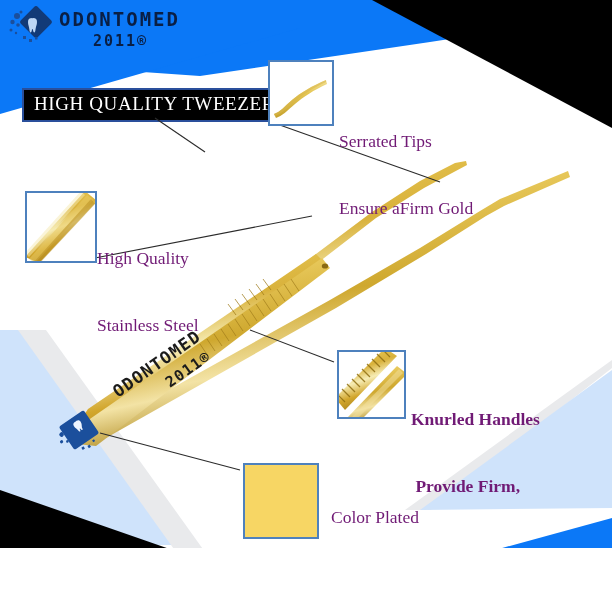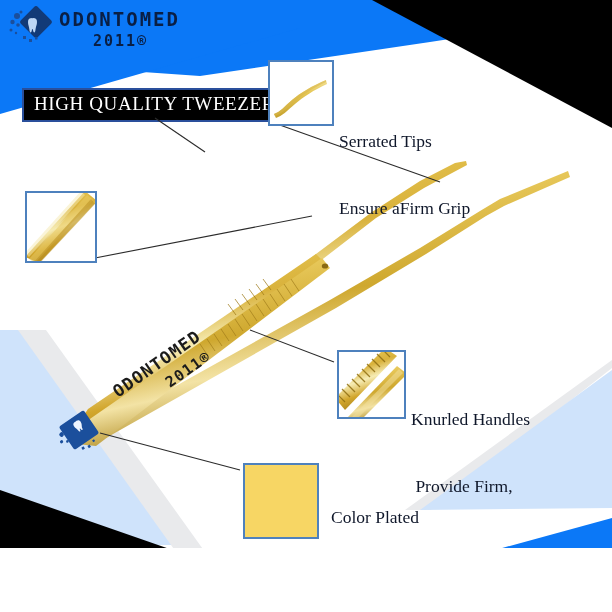--- a/index.html
+++ b/index.html
@@ -61,24 +61,24 @@
   .thumb{position:absolute;border:2px solid #4e81bd;background:#fff;overflow:hidden;}
   .thumb-inner{position:absolute;left:0;top:0;width:100%;height:100%;}
 
   #thumb-tips{left:268px;top:60px;width:62px;height:62px;}
   #thumb-steel{left:25px;top:191px;width:68px;height:68px;}
   #thumb-knurl{left:337px;top:350px;width:65px;height:65px;}
   #thumb-gold{left:243px;top:463px;width:72px;height:72px;background:#f7d664;}
 
   
   .callout-text{position:absolute;font-family:"Liberation Serif", serif;
-      font-size:17.5px;color:#0f172a;line-height:1.28;white-space:pre;}
+      font-size:17.5px;color:#701a75;line-height:1.28;white-space:pre;}
   #text-tips{left:339px;top:85px;}
   #text-steel{left:97px;top:202px;}
-  #text-knurl{left:411px;top:363px;}
+  #text-knurl{left:411px;top:363px;font-weight:bold;}
   #text-gold{left:331px;top:461px;}
 
   
   #lines{position:absolute;left:0;top:0;width:612px;height:612px;}
 
   
   #tweezer{position:absolute;left:0;top:0;width:612px;height:612px;}
 </style>
 </head>
 <body>
@@ -251,23 +251,27 @@
       </g>
       <path d="M8,66 L58,14 L68,22 L20,70 Z" fill="url(#gGold2)"></path>
       <path d="M10,68 L60,17 L64,21 L15,70 Z" fill="#f3e2a0" opacity=".5"></path>
     </svg>
   </div>
 
   <div class="thumb" id="thumb-gold"></div>
 
   <div class="callout-text" id="text-tips">
     <div>Serrated Tips</div>
-    <div>Ensure aFirm Grip</div>
-  </div>
-
+    <div>Ensure aFirm Gold</div>
+  </div>
+
+  <div class="callout-text" id="text-steel">
+    <div>High Quality</div>
+    <div>Stainless Steel</div>
+  </div>
 
   <div class="callout-text" id="text-knurl">
     <div>Knurled Handles</div>
     <div> Provide Firm,</div>
   </div>
 
   <div class="callout-text" id="text-gold">
     <div>Color Plated</div>
   </div>
 

